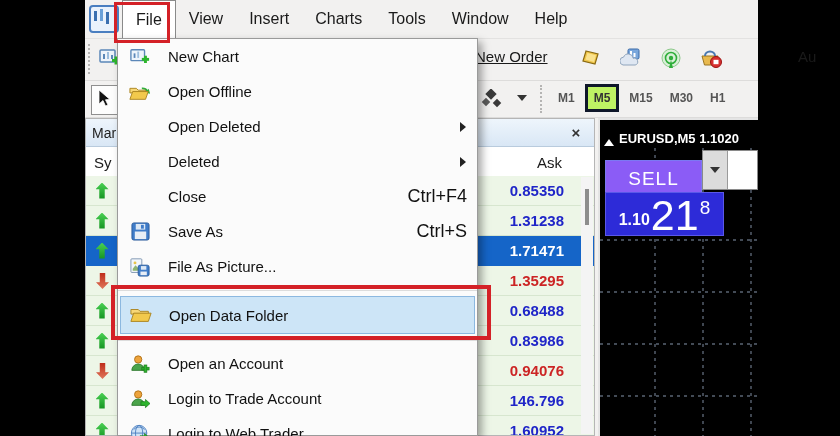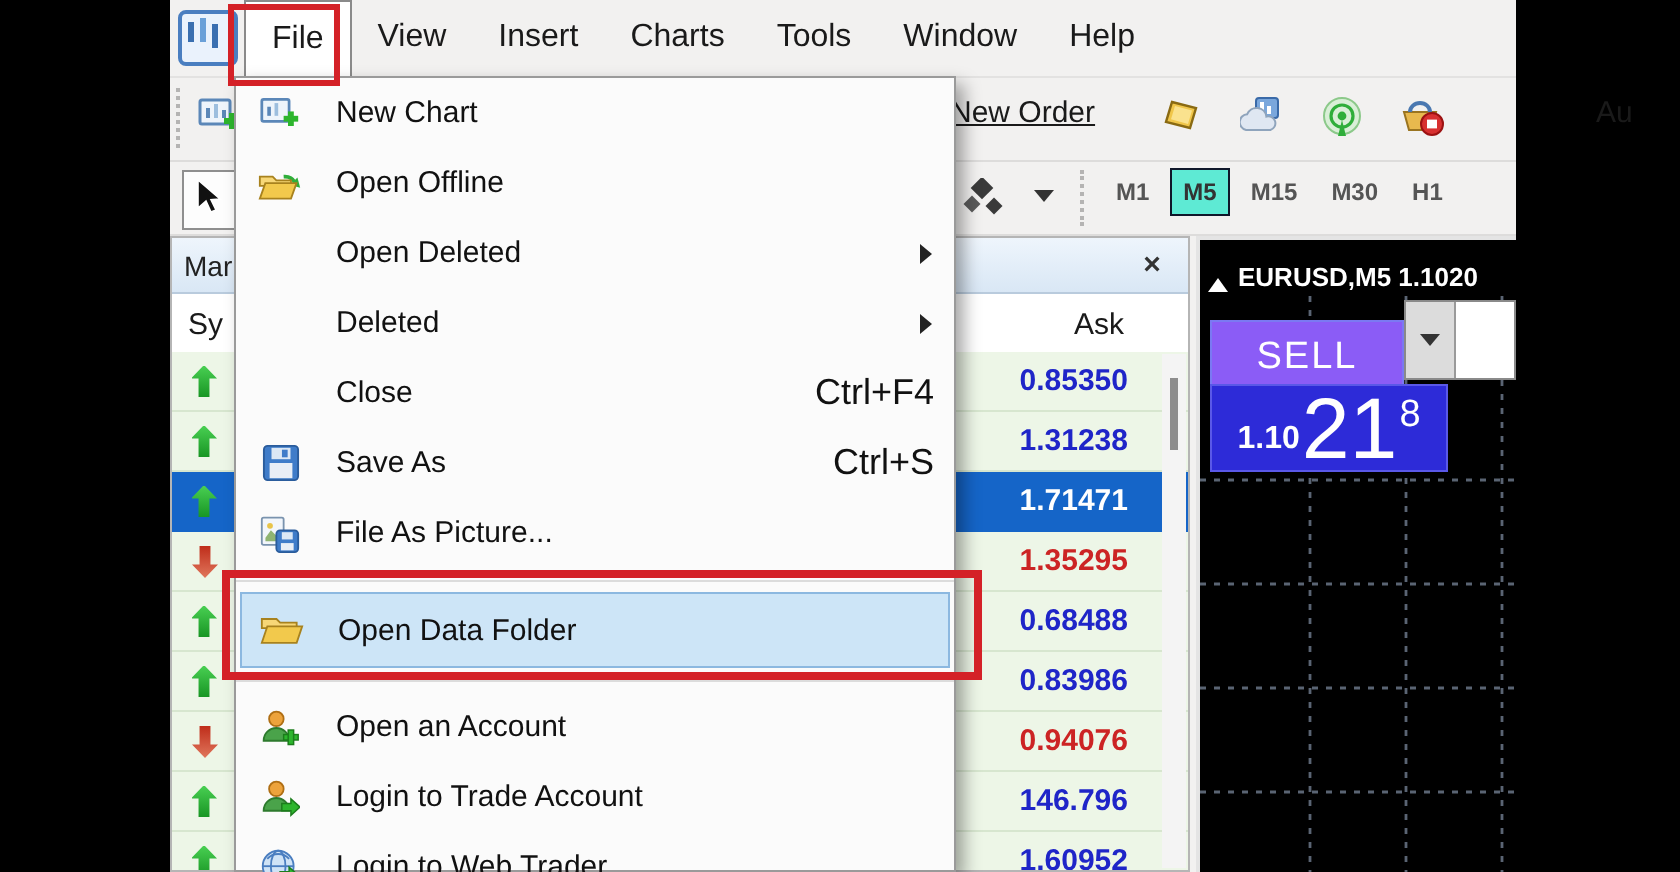--- a/index.html
+++ b/index.html
@@ -17,21 +17,21 @@
   .menu-item{padding:0 13px;font-size:16px;color:#1a1a1a;height:38px;display:flex;align-items:center;}
   .menu-item.active{background:#fff;border:1px solid #8a8a8a;border-bottom:none;}
 
   
   .grip{position:absolute;width:4px;border-left:2px dotted #b5b4b3;}
   .tb-label{position:absolute;font-size:15px;color:#1a1a1a;}
   .icon20{position:absolute;width:22px;height:22px;}
 
   .tf-bar{position:absolute;left:466px;top:84px;display:flex;align-items:center;gap:3px;}
   .tf{font-size:12px;font-weight:700;color:#555;padding:4px 6px;border:1px solid transparent;}
-  .tf.selected{background:#5eead4;border:1px solid #0f172a;color:#333;}
+  .tf.selected{background:#bef264;border:3px solid #0f172a;color:#333;}
 
   .cursor-btn{position:absolute;left:6px;top:85px;width:28px;height:28px;background:#fdfdfd;border:1px solid #8f8f8f;}
   .cursor-btn svg{position:absolute;left:6px;top:4px;}
   .caret-down{width:0;height:0;border-left:5px solid transparent;border-right:5px solid transparent;border-top:6px solid #333;}
   .row-sep{position:absolute;left:0;width:100%;height:1px;background:#dddcdb;}
 
   
   .mwatch{position:absolute;left:0;top:118px;width:510px;height:318px;background:#fff;border:1px solid #b5b5b5;box-sizing:border-box;}
   .mw-title{height:27px;background:linear-gradient(#eef5fc,#d9e7f5);border-bottom:1px solid #b9cbdd;
             display:flex;align-items:center;font-size:14px;color:#222;padding-left:6px;position:relative;}

